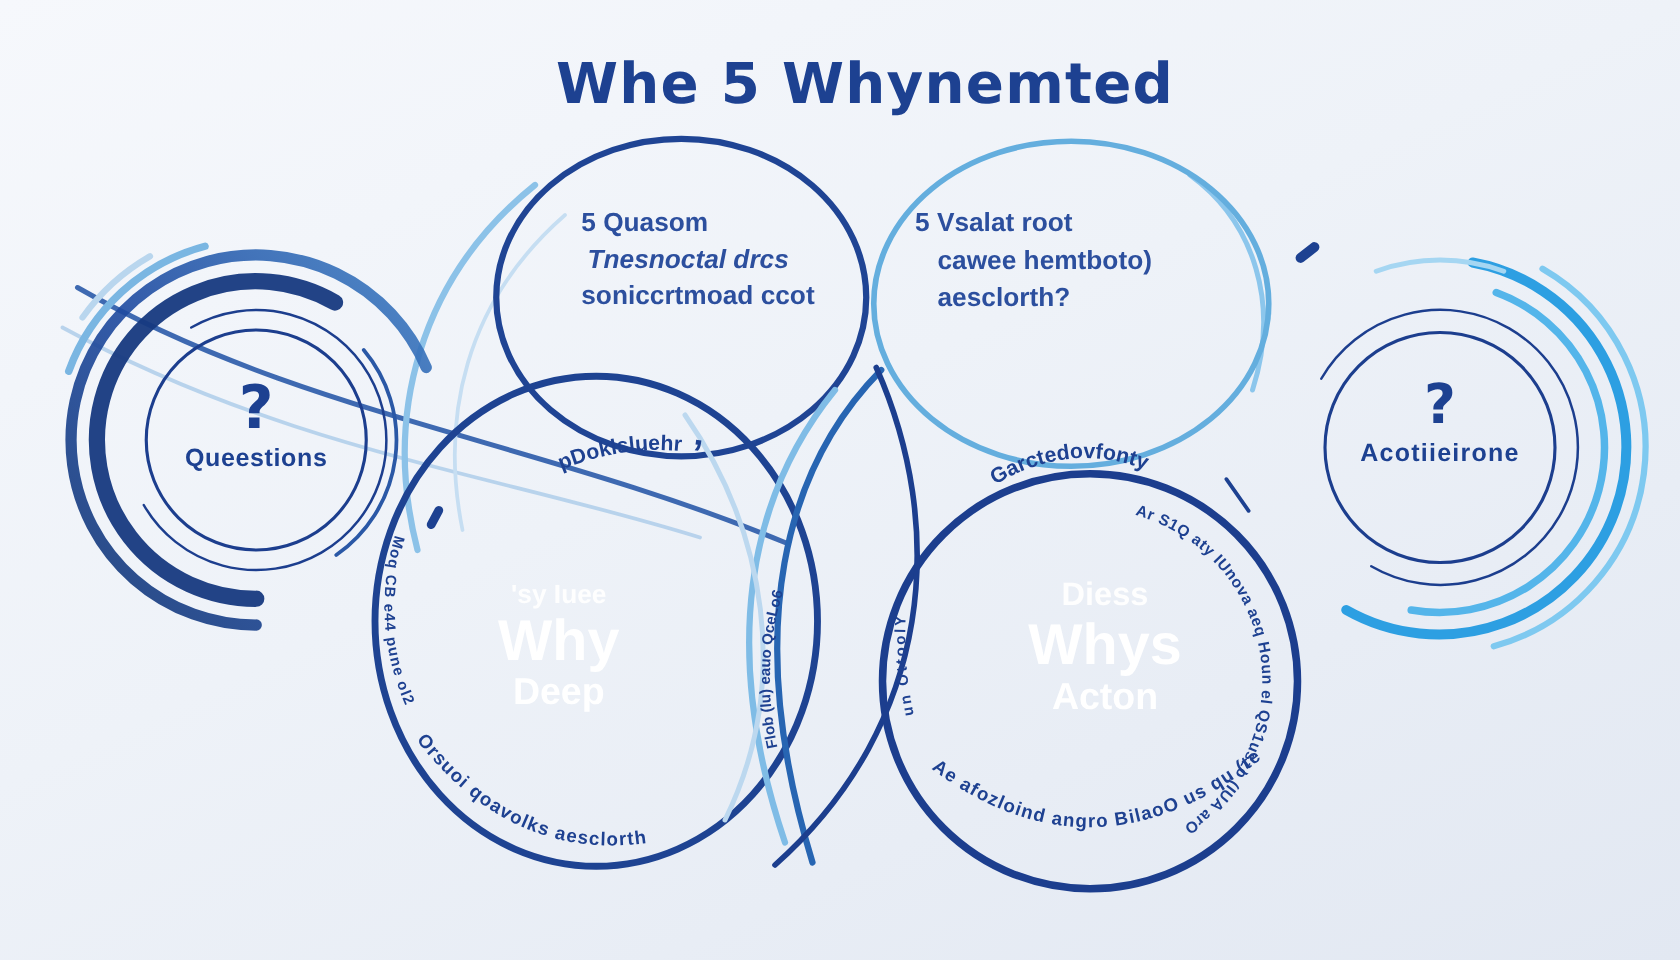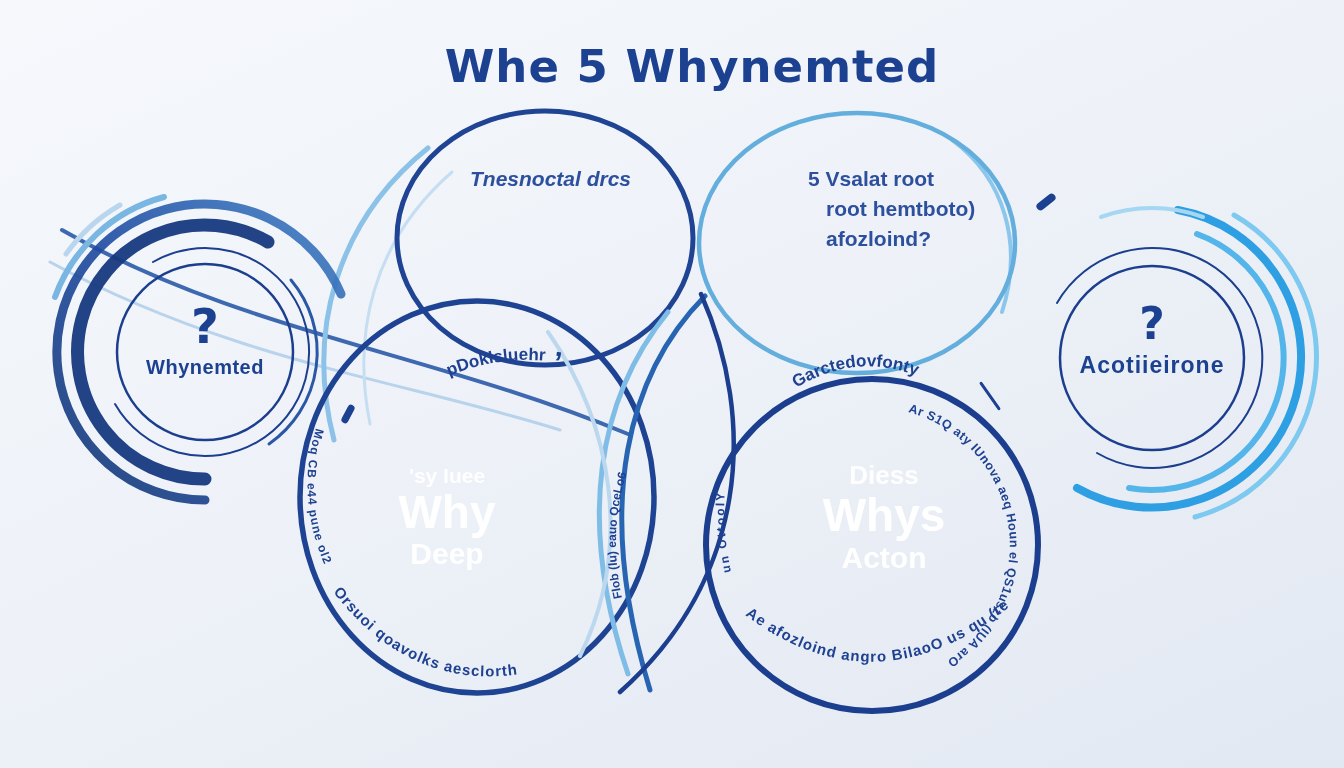--- a/index.html
+++ b/index.html
@@ -140,37 +140,39 @@
       <textPath href="#pRightSide">Ar S1Q aty IUnova aeq Houn el QS1uszo (IUA arO</textPath>
     </text>
     <text class="ct" style="font-size:15px;letter-spacing:1px">
       <textPath href="#pRightBottom">Ae afozloind angro BilaoO us qu (teo</textPath>
     </text>
   </svg>
 
   <div class="abs title">Whe 5 Whynemted</div>
 
   <div class="abs bubble-text" style="left:465px;top:164px;">
+    <div>5 Quasom</div>
     <div class="ind-sm">Tnesnoctal drcs</div>
+    <div>soniccrtmoad ccot</div>
   </div>
 
-  <div class="abs bubble-text" style="left:808px;top:164px;line-height:30px;">
+  <div class="abs bubble-text" style="left:732px;top:164px;line-height:30px;">
     <div>5 Vsalat root</div>
-    <div class="ind">root hemtboto)</div>
-    <div class="ind">afozloind?</div>
+    <div class="ind">cawee hemtboto)</div>
+    <div class="ind">aesclorth?</div>
   </div>
 
   <div class="abs spiral-label" style="left:130px;top:302px;width:150px;">
     <div class="qmark">?</div>
-    <div class="spiral-word">Whynemted</div>
+    <div class="spiral-word">Queestions</div>
   </div>
 
   <div class="abs spiral-label" style="left:1072px;top:302px;width:160px;">
     <div class="qmark" style="font-size:44px;">?</div>
-    <div class="spiral-word" style="font-size:23px;letter-spacing:1px;text-align:center;">Acotiieirone</div>
+    <div class="spiral-word" style="font-size:20px;letter-spacing:1px;text-align:center;">Acotiieirone</div>
   </div>
 
   <div class="abs fill-label" style="left:350px;top:421px;width:194px;height:194px;">
     <div class="fl-top">'sy Iuee</div>
     <div class="fl-main">Why</div>
     <div class="fl-bottom">Deep</div>
   </div>
 
   <div class="abs fill-label" style="left:788px;top:422px;width:192px;height:192px;">
     <div class="fl-top" style="font-size:26px;">Diess</div>

